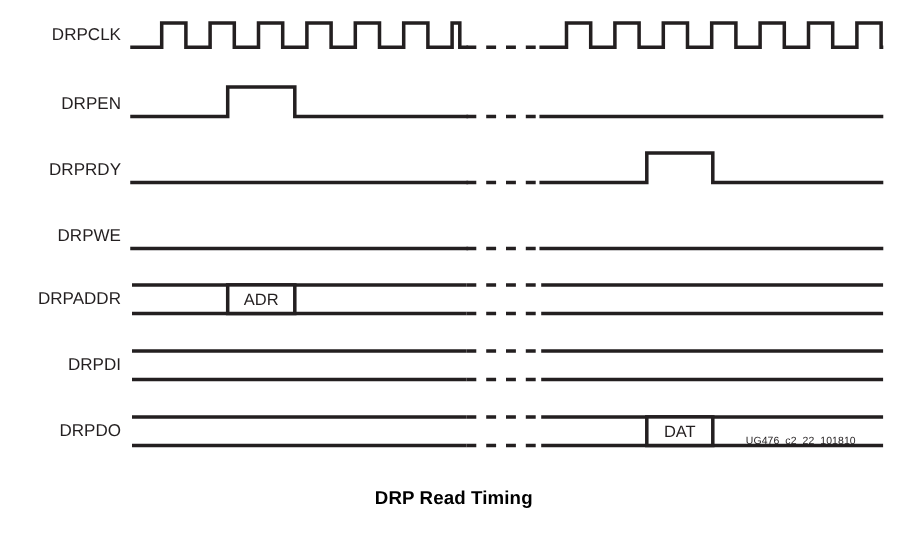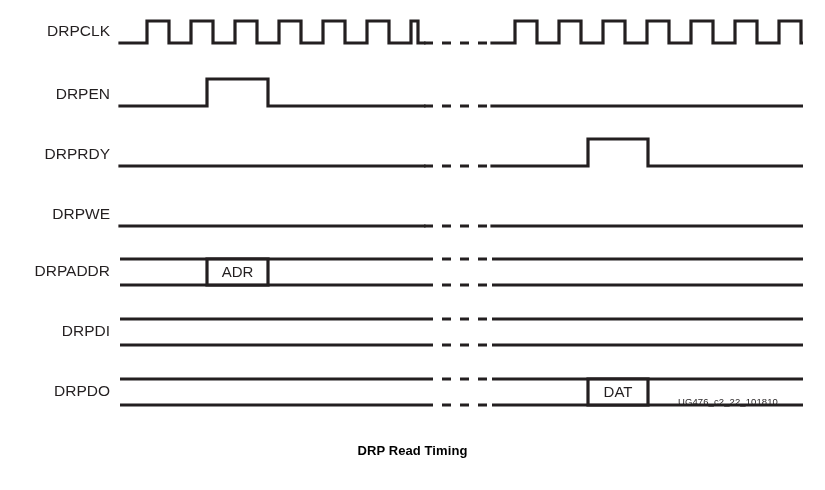--- a/index.html
+++ b/index.html
@@ -66,21 +66,21 @@
     stroke-linecap: butt;
     stroke-dasharray: 9 9;
   }
   .caption {
     position: absolute;
     left: 0;
     top: 443px;
     width: 825px;
     text-align: center;
     font-family: "Liberation Sans", sans-serif;
-    font-size: 13px;
+    font-size: 17px;
     font-weight: bold;
     color: #000000;
     letter-spacing: 0.1px;
   }
   .doccode {
     position: absolute;
     right: 25px;
     top: 396px;
     font-family: "Liberation Sans", sans-serif;
     font-size: 9.5px;

